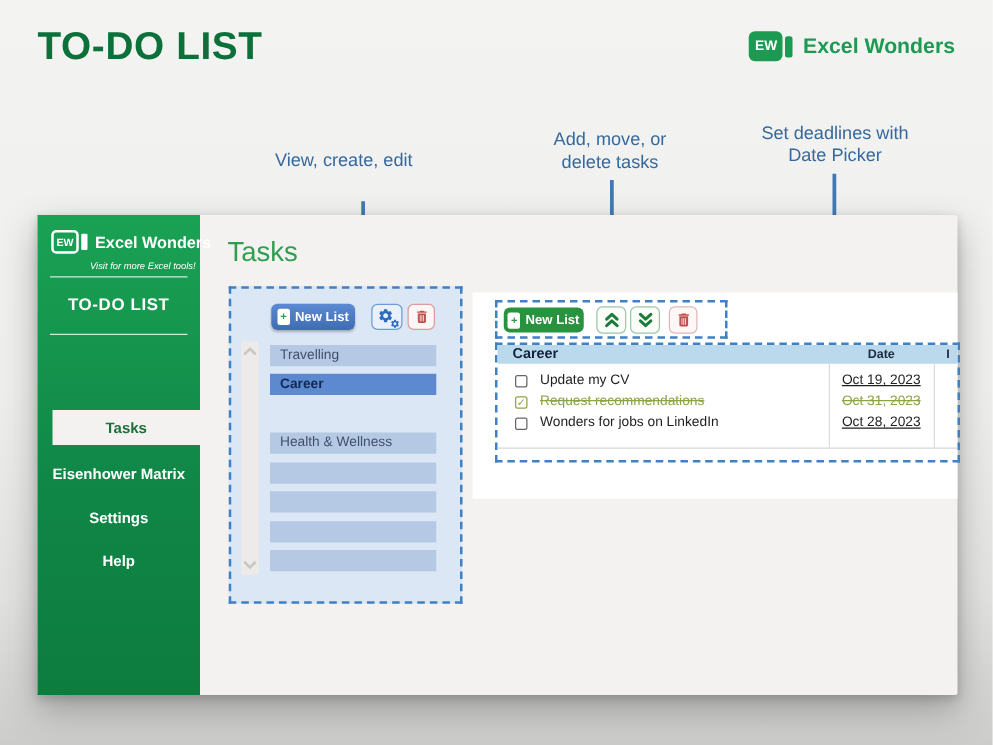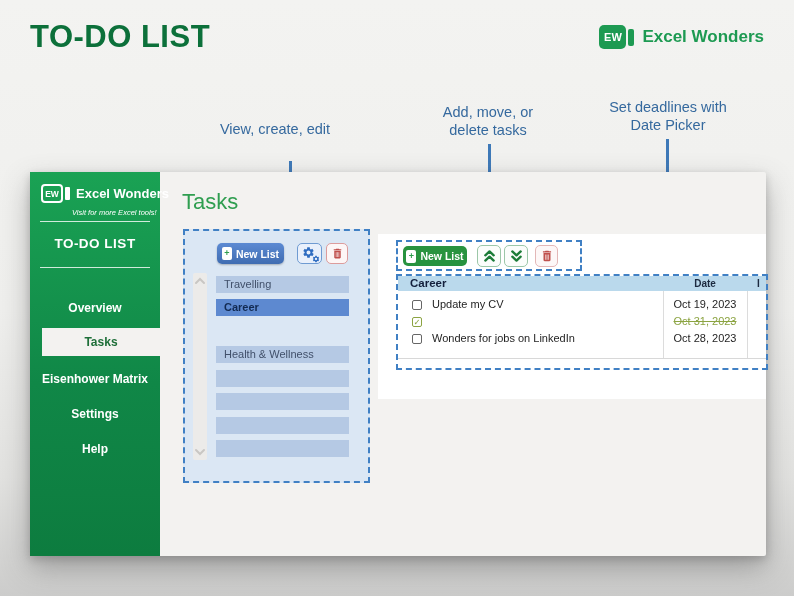--- a/index.html
+++ b/index.html
@@ -121,21 +121,21 @@
   .th-partial { position:absolute; left:359px; top:0; font-size:10px; font-weight:700; color:#1c2a40; line-height:15px; overflow:hidden; width:9px; }
   .col-line { position:absolute; top:291px; width:1px; height:67px; background:#dcdcdc; }
   .col-line-1 { left:663px; } .col-line-2 { left:747px; }
   .table-bottom { position:absolute; left:398px; top:358px; width:368px; height:1px; background:#d8d8d8; }
   .task-row { position:absolute; left:398px; width:368px; height:17px; font-size:11px; line-height:17px; color:#1f1f1f; }
   .tr-0{top:296px;} .tr-1{top:313px;} .tr-2{top:330px;}
   .task-check { position:absolute; left:14px; top:3.5px; width:10px; height:10px;
     border:1.3px solid #666; border-radius:2px; background:#fff; cursor:pointer;
     font-size:8.5px; line-height:8px; text-align:center; color:transparent; }
   .task-label { position:absolute; left:34px; }
-  .task-date { position:absolute; left:265px; width:84px; text-align:center; cursor:pointer; }
+  .task-date { position:absolute; left:265px; width:84px; text-align:center; cursor:pointer;text-decoration:underline; }
   .task-row.done .task-label, .task-row.done .task-date { color:#8ca442; text-decoration:line-through; }
   .task-row.done .task-check { border-color:#8ca442; color:#8ca442; }
 
   svg { display:block; }
 </style>
 </head>
 <body>
 
 <div class="stage">
 
@@ -176,21 +176,20 @@
       <div class="sb-badge">
         <div class="sbb-main">EW</div>
         <div class="sbb-tab"></div>
       </div>
       <div class="sb-brand">Excel Wonders</div>
     </div>
     <div class="sb-tagline">Visit for more Excel tools!</div>
     <div class="sb-divider sb-div-1"></div>
     <div class="sb-apptitle">TO-DO LIST</div>
     <div class="sb-divider sb-div-2"></div>
-    <div class="sb-item sb-item-0">Overview</div>
     <div class="sb-item active">Tasks</div>
     <div class="sb-item sb-item-2">Eisenhower Matrix</div>
     <div class="sb-item sb-item-3">Settings</div>
     <div class="sb-item sb-item-4">Help</div>
   </div>
 
   <div class="main-heading">Tasks</div>
 
   <div class="lists-outline"></div>
 
@@ -275,20 +274,21 @@
   <div class="col-line col-line-2"></div>
   <div class="table-bottom"></div>
 
   <div class="task-row tr-0">
     <span class="task-check"></span>
     <span class="task-label">Update my CV</span>
     <span class="task-date">Oct 19, 2023</span>
   </div>
   <div class="task-row tr-1 done">
     <span class="task-check">✓</span>
+    <span class="task-label">Request recommendations</span>
     <span class="task-date">Oct 31, 2023</span>
   </div>
   <div class="task-row tr-2">
     <span class="task-check"></span>
     <span class="task-label">Wonders for jobs on LinkedIn</span>
     <span class="task-date">Oct 28, 2023</span>
   </div>
 
 </div>
 

